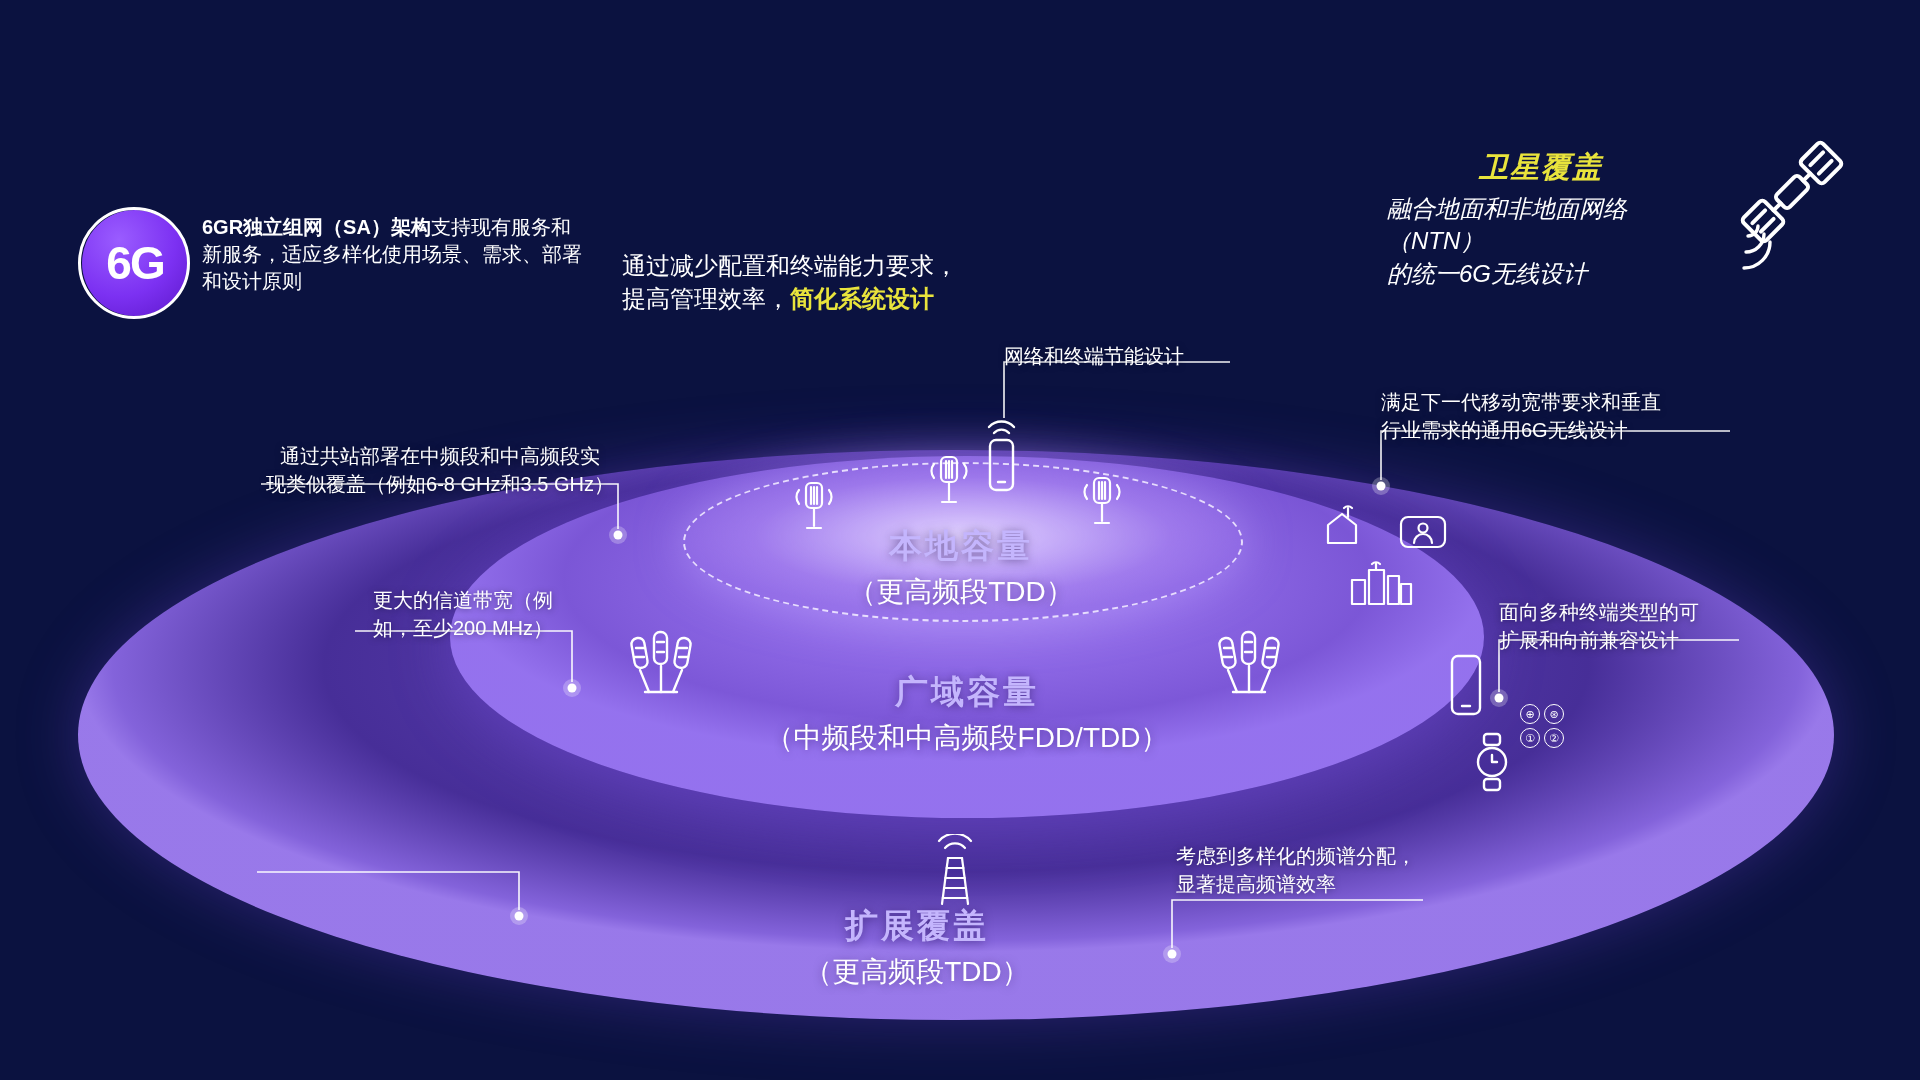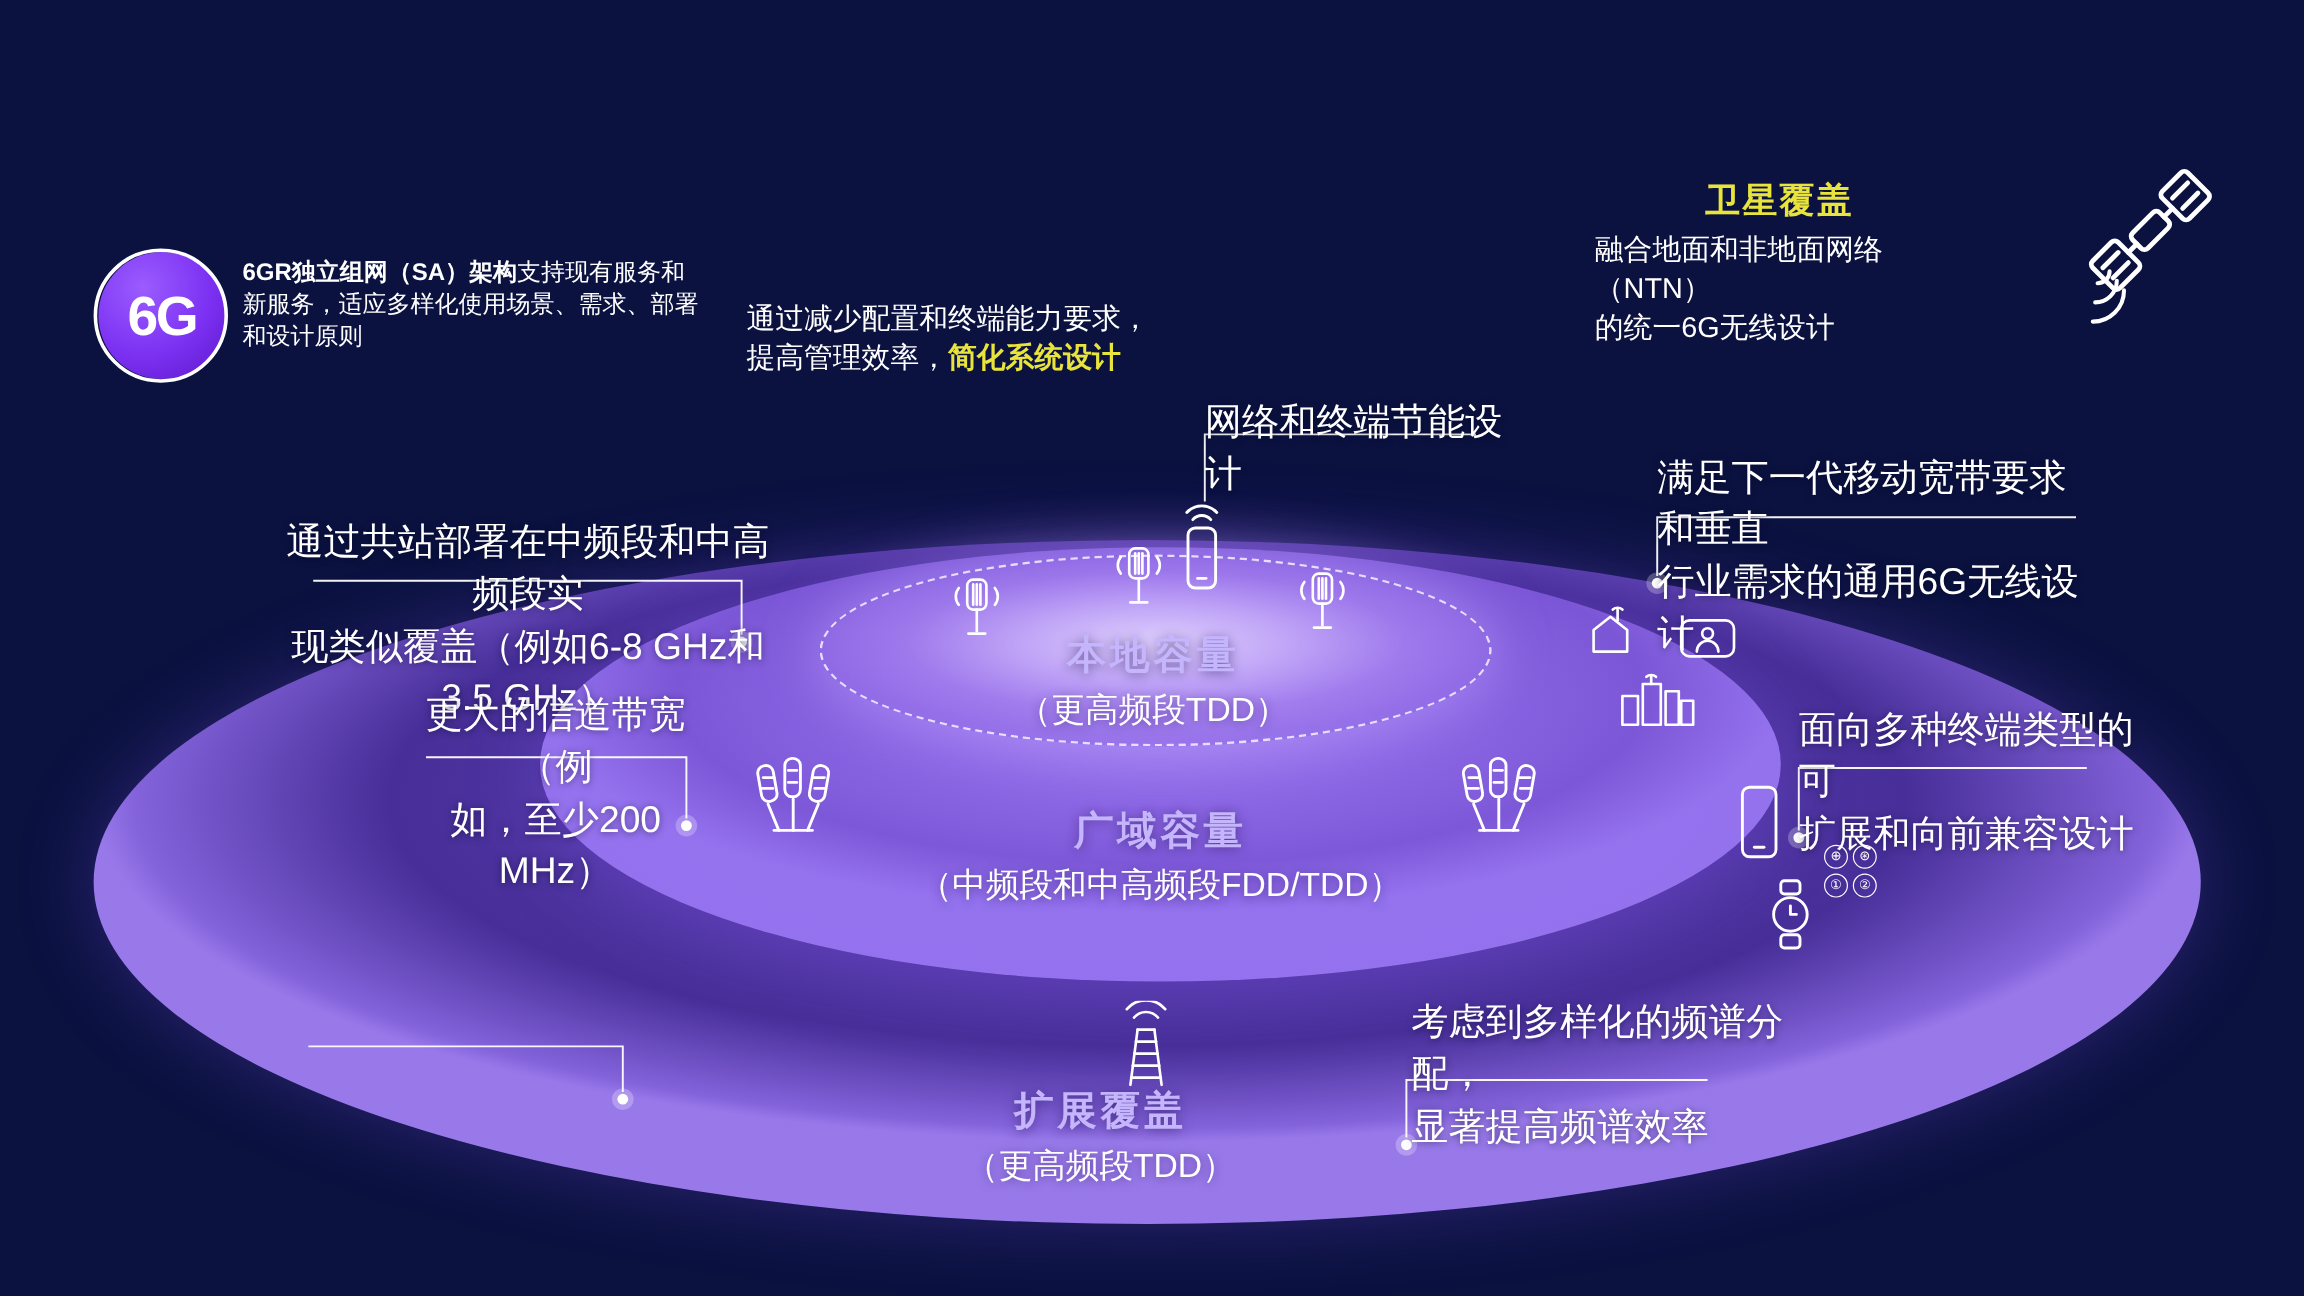--- a/index.html
+++ b/index.html
@@ -37,32 +37,32 @@
   
   .ring-label{position:absolute;text-align:center;}
   .ring-title{
     color:#c4b5fd;font-weight:bold;font-size:33px;letter-spacing:3px;
     text-shadow:0 1px 10px rgba(40,20,90,0.55);
   }
   .ring-sub{color:#ffffff;font-size:28px;margin-top:4px;
     text-shadow:0 1px 8px rgba(40,20,90,0.5);}
   
   .callout{
-    position:absolute;color:#fff;font-size:31px;line-height:1.4;
-    white-space:pre-line;text-shadow:0 1px 6px rgba(0,0,30,0.5);
+    position:absolute;color:#fff;font-size:20px;line-height:1.4;
+    white-space:pre-line;text-shadow:0 1px 6px rgba(0,0,30,0.5);margin-top:12px;
   }
   .ta-c{text-align:center;} .ta-l{text-align:left;}
   
   .intro{position:absolute;left:202px;top:214px;width:382px;
     font-size:20px;line-height:1.34;}
   .intro b{font-weight:bold;}
   .simplify{position:absolute;left:622px;top:216px;width:400px;
     font-size:24px;line-height:1.38;white-space:pre-line;}
   .hl{color:#e9e43c;font-weight:bold;}
-  .satellite-block{position:absolute;left:1323px;top:148px;width:320px;}
+  .satellite-block{position:absolute;left:1381px;top:148px;width:320px;font-style:italic;}
   .satellite-title{color:#e9e43c;font-weight:bold;font-size:29px;
     text-align:center;letter-spacing:2px;}
   .satellite-desc{font-size:24px;line-height:1.35;margin-top:5px;
     white-space:pre-line;padding-left:6px;}
   
   .logo{
     position:absolute;left:82px;top:210px;width:106px;height:106px;
     border-radius:50%;
     background:radial-gradient(circle at 35% 28%, #9a5cff 0%, #7c31f2 55%, #5c17c9 100%);
     display:flex;align-items:center;justify-content:center;

